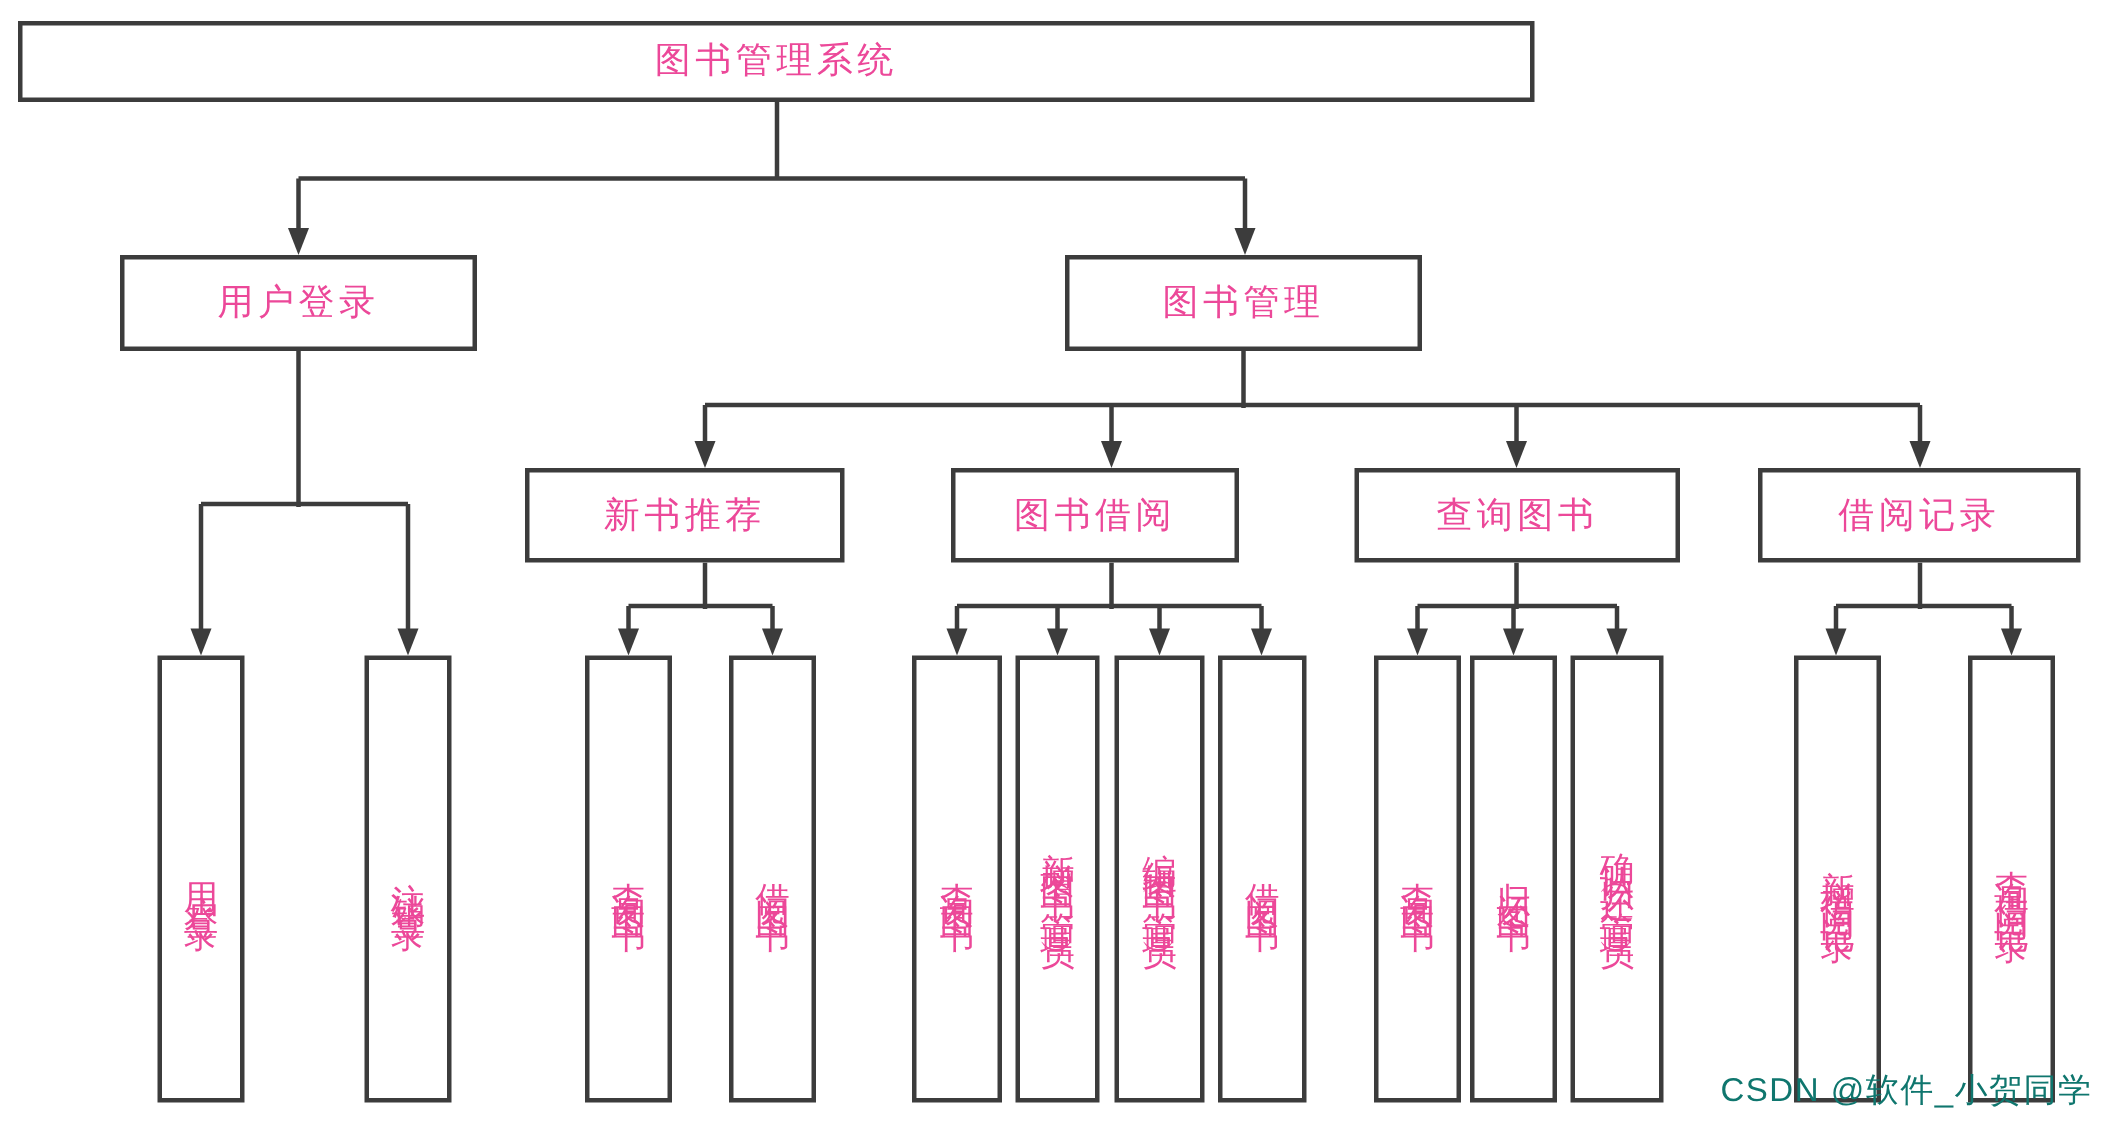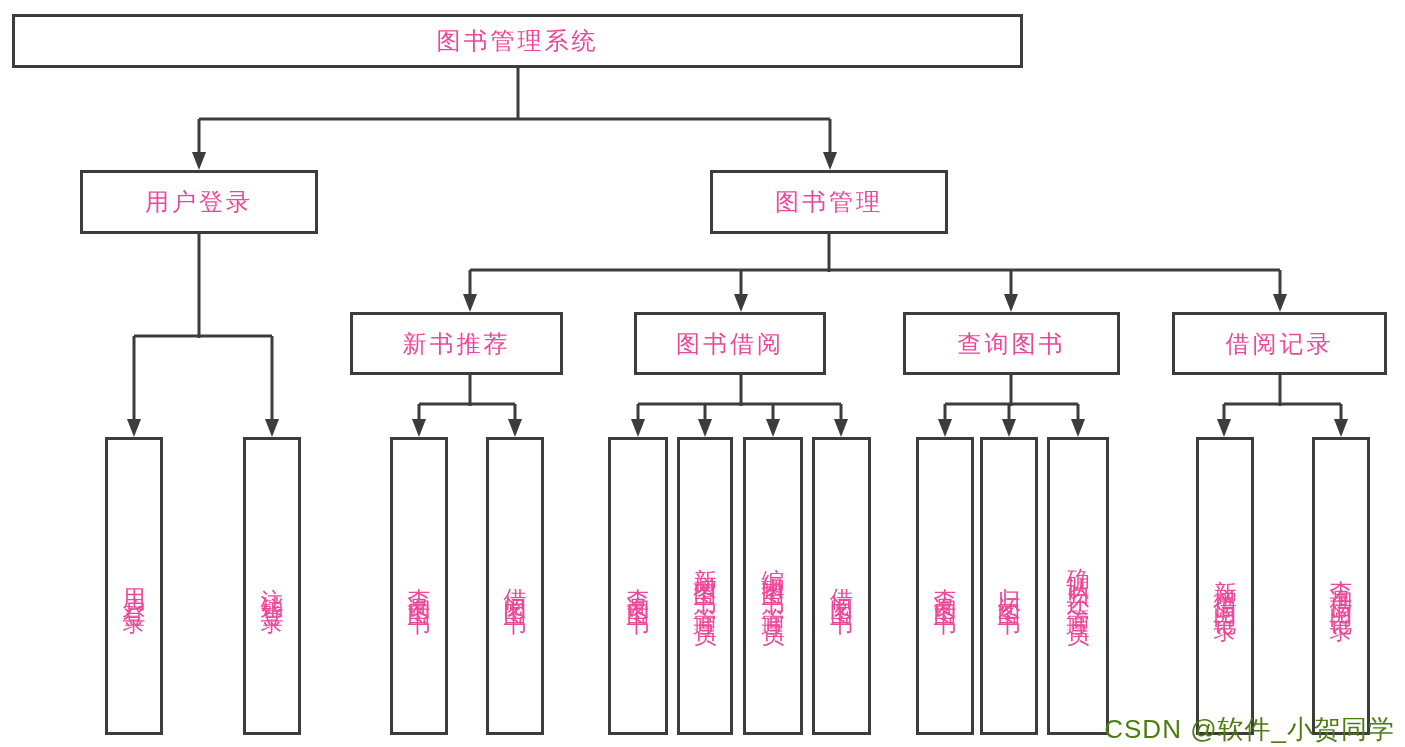--- a/index.html
+++ b/index.html
@@ -37,23 +37,23 @@
     writing-mode: vertical-rl;
     text-orientation: mixed;
     font-size: 23px;
     letter-spacing: 8px;
     padding: 4px 0;
   }
   .watermark {
     position: absolute;
     top: 712px;
     right: 10px;
-    font-size: 26px;
+    font-size: 22px;
     letter-spacing: 1px;
-    color: #4d7c0f;
+    color: #0f766e;
     white-space: nowrap;
     z-index: 5;
   }
 </style>
 </head>
 <body>
 
 <div class="canvas">
 
   <svg class="wires" viewBox="0 0 1405 747">

